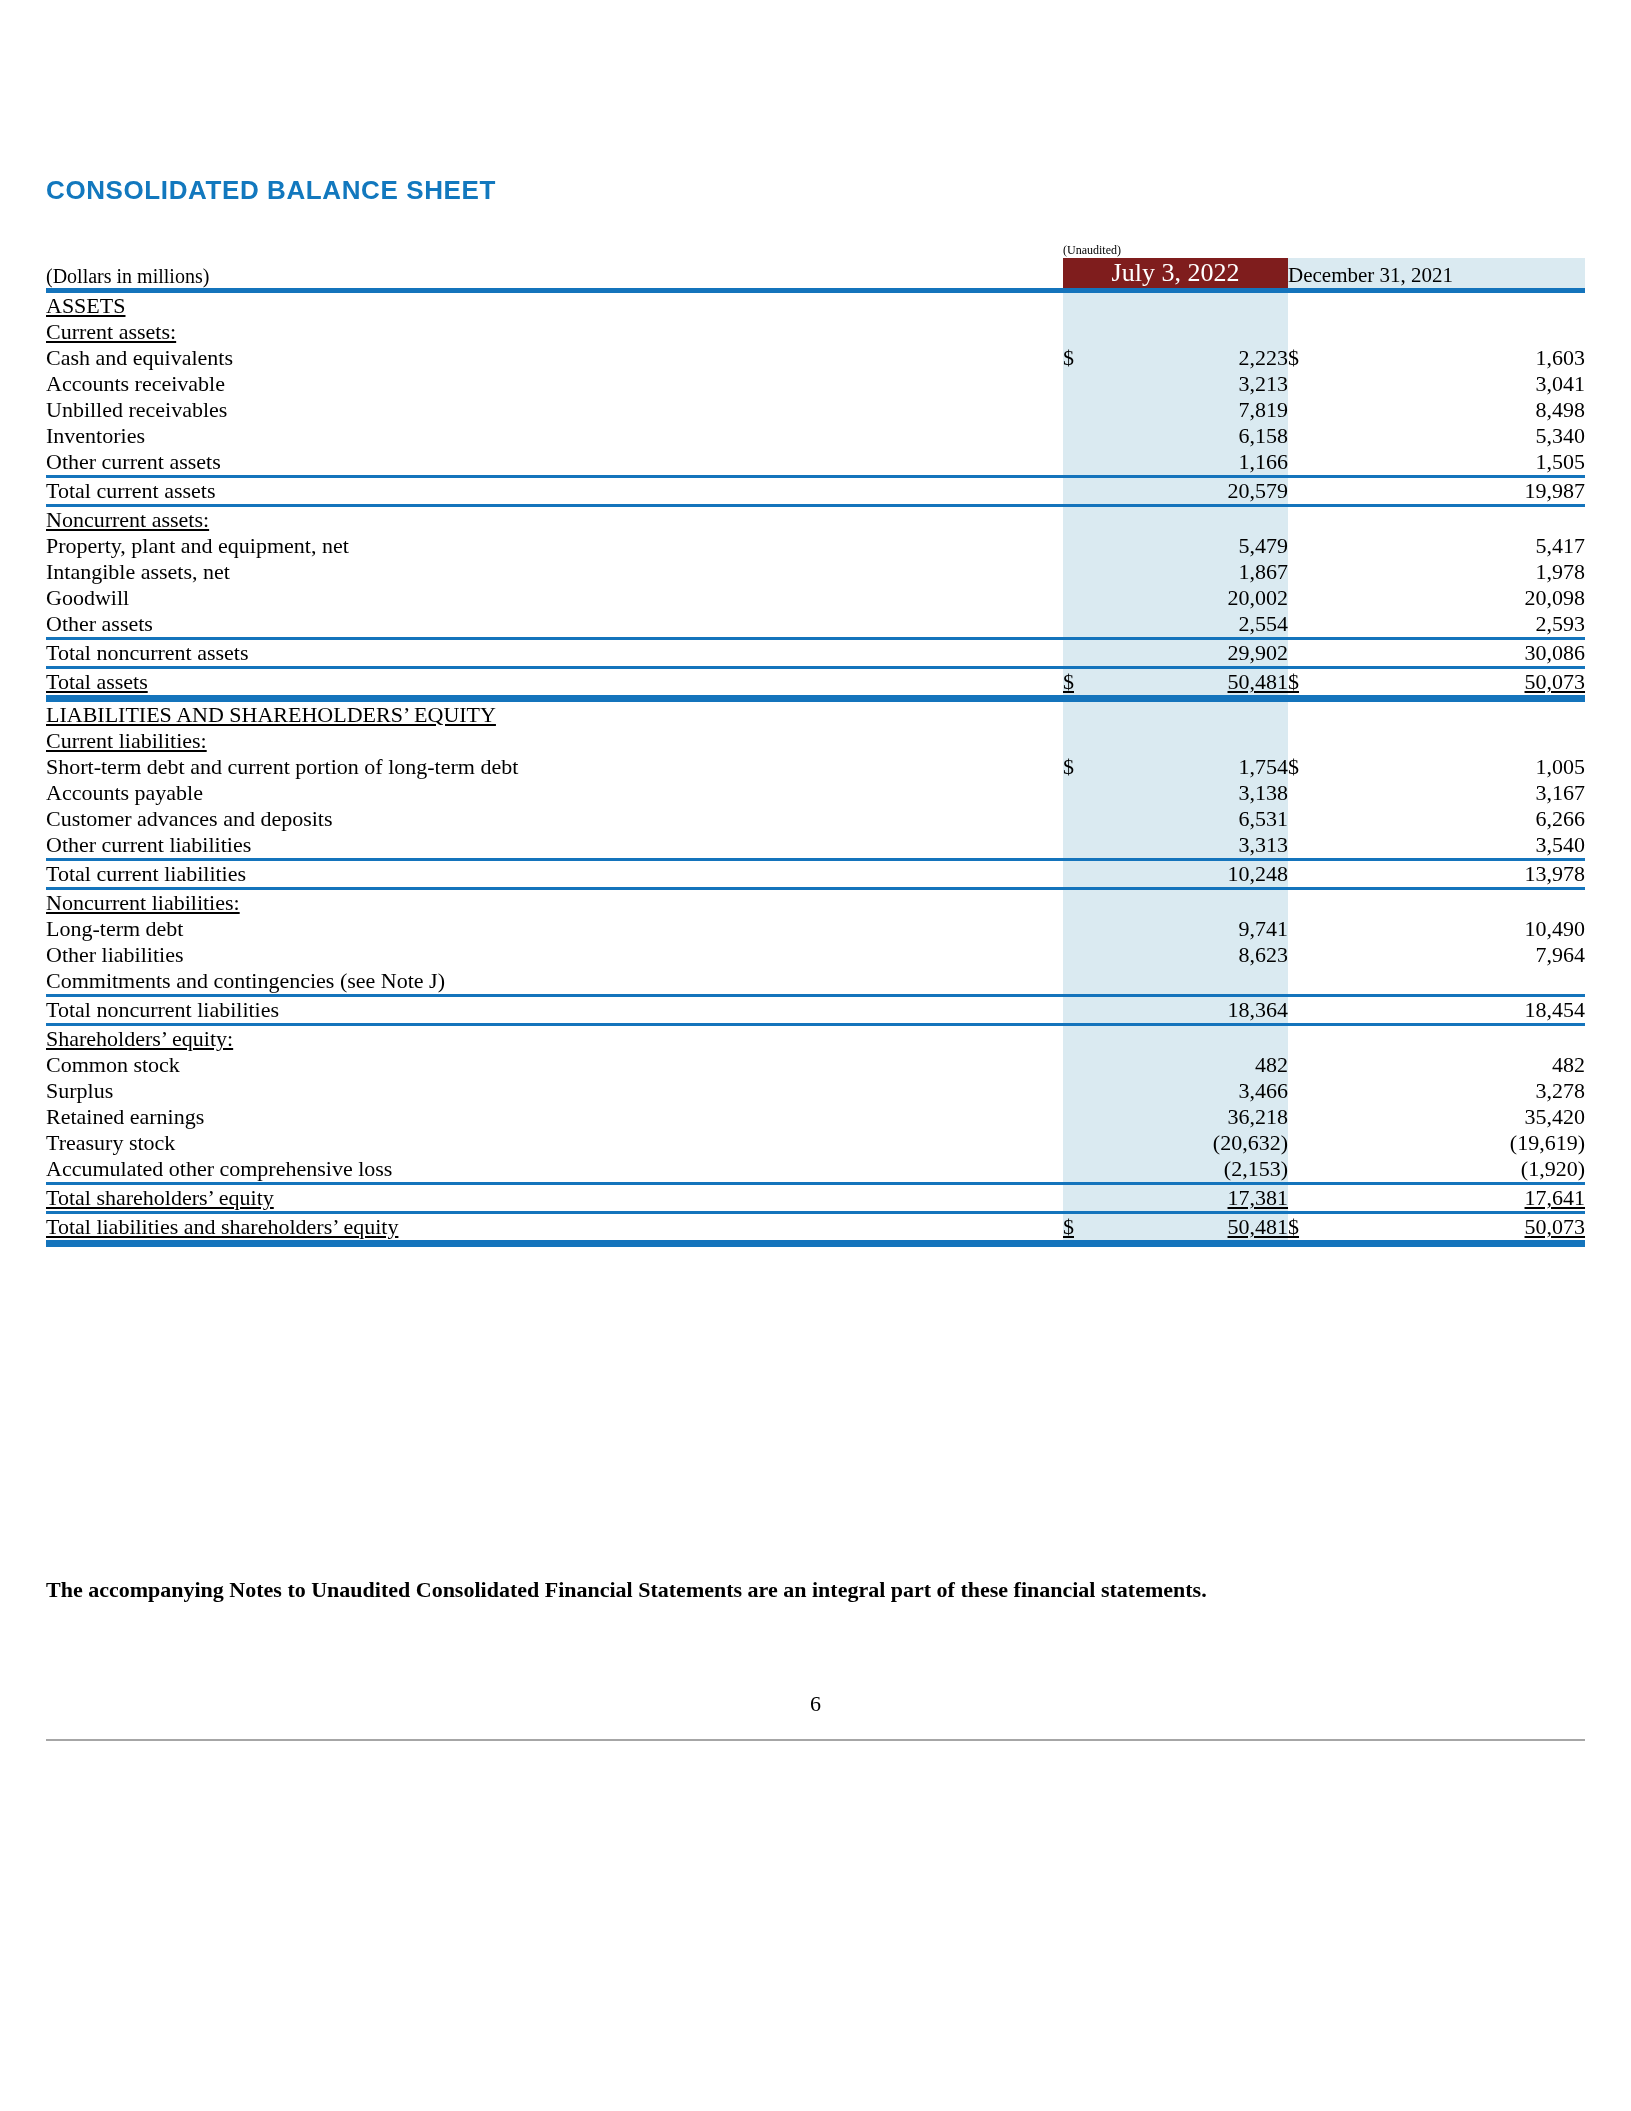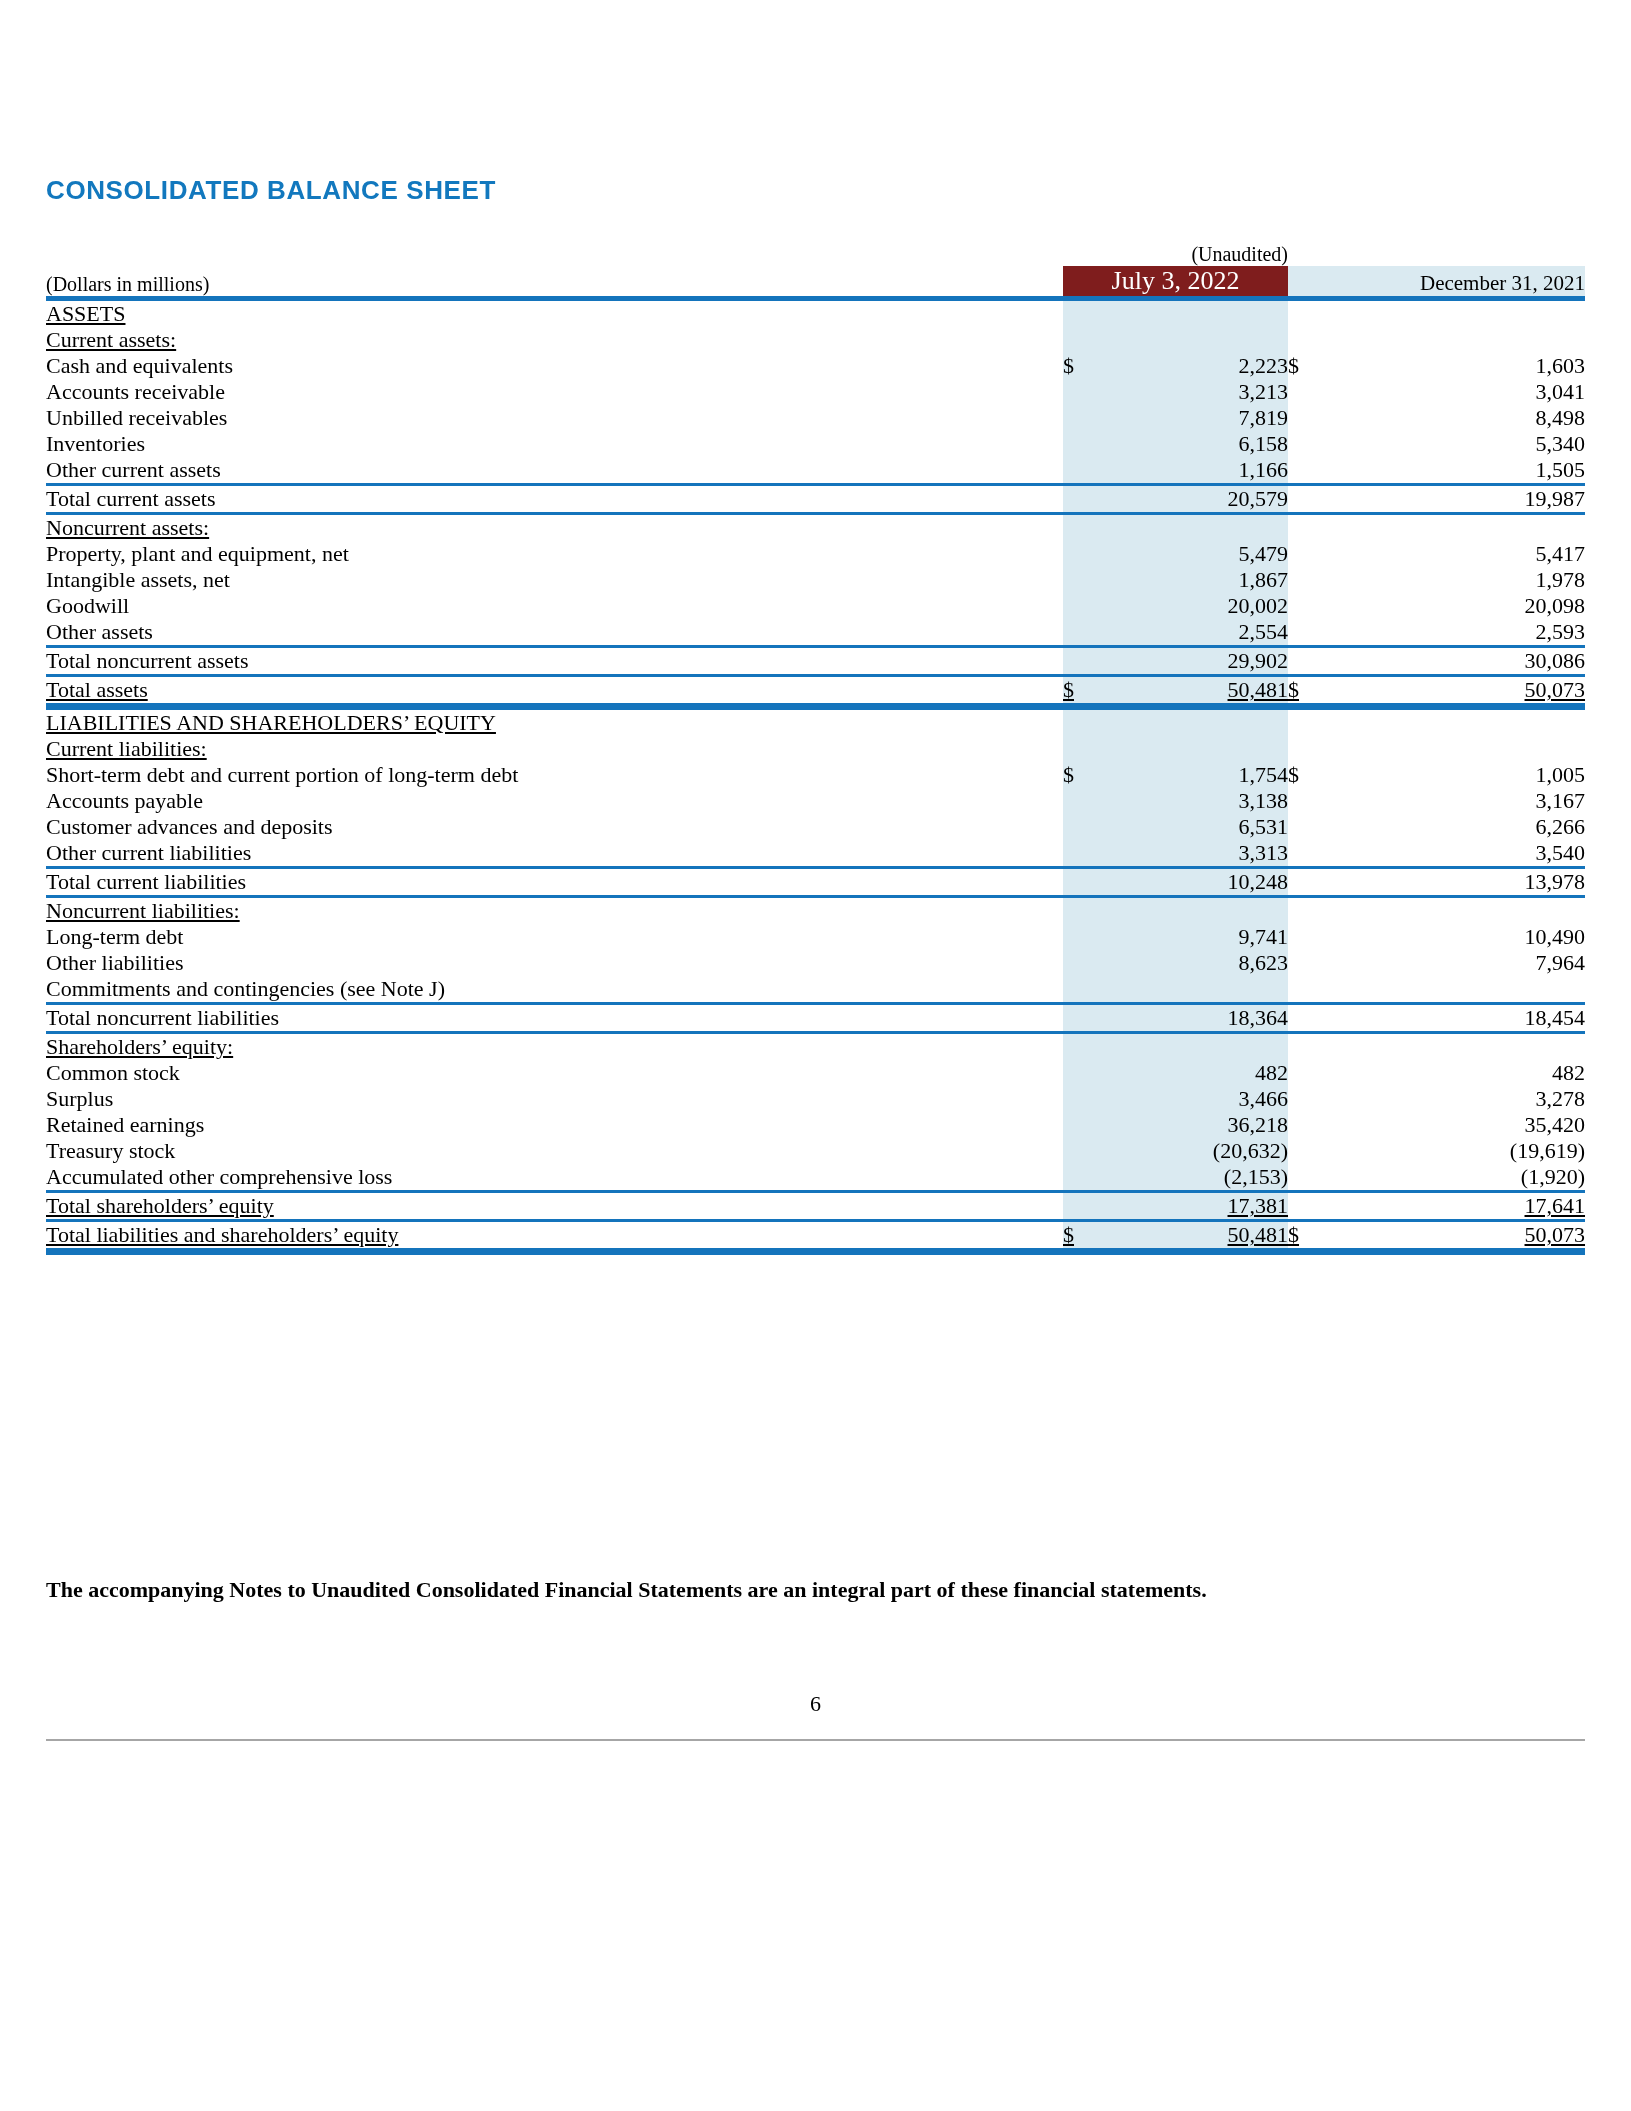--- a/index.html
+++ b/index.html
@@ -54,38 +54,38 @@
 
   
   col.c-label  { width: 1017px; }
   col.c-cur1   { width: 40px;  }
   col.c-val1   { width: 185px; }
   col.c-cur2   { width: 40px;  }
   col.c-val2   { width: 257px; }
 
   
   .unaudited-cell {
-    text-align: right;
-    font-size: 20px;
+    text-align: left;
+    font-size: 12px;
     padding-bottom: 4px;
     white-space: nowrap;
   }
   .hdr-jul {
     background: #7f1d1d;
     color: #ffffff;
     font-weight: bold;
     text-align: center;
     font-size: 26px;
     padding: 5px 0 6px 0;
     white-space: nowrap;
   }
   .hdr-dec {
     background: #daeaf1;
     color: #000000;
-    text-align: right;
+    text-align: left;
     font-size: 21px;
     padding: 5px 0 6px 0;
     white-space: nowrap;
   }
   .hdr-label {
     font-size: 20px;
     padding-bottom: 6px;
     white-space: nowrap;
   }
   tr.header-row > td { border-bottom: 5px solid #1474bc; }

